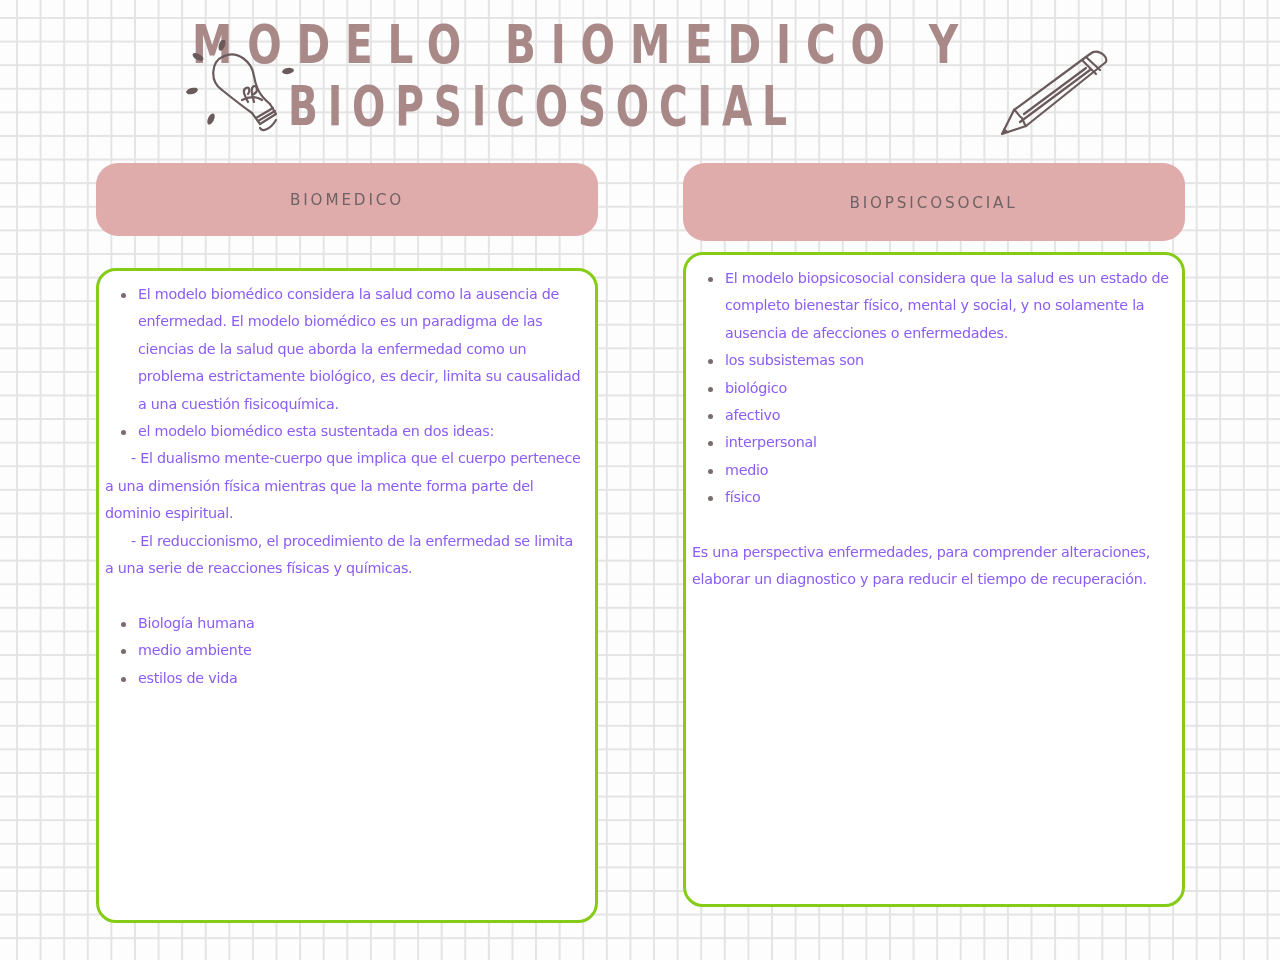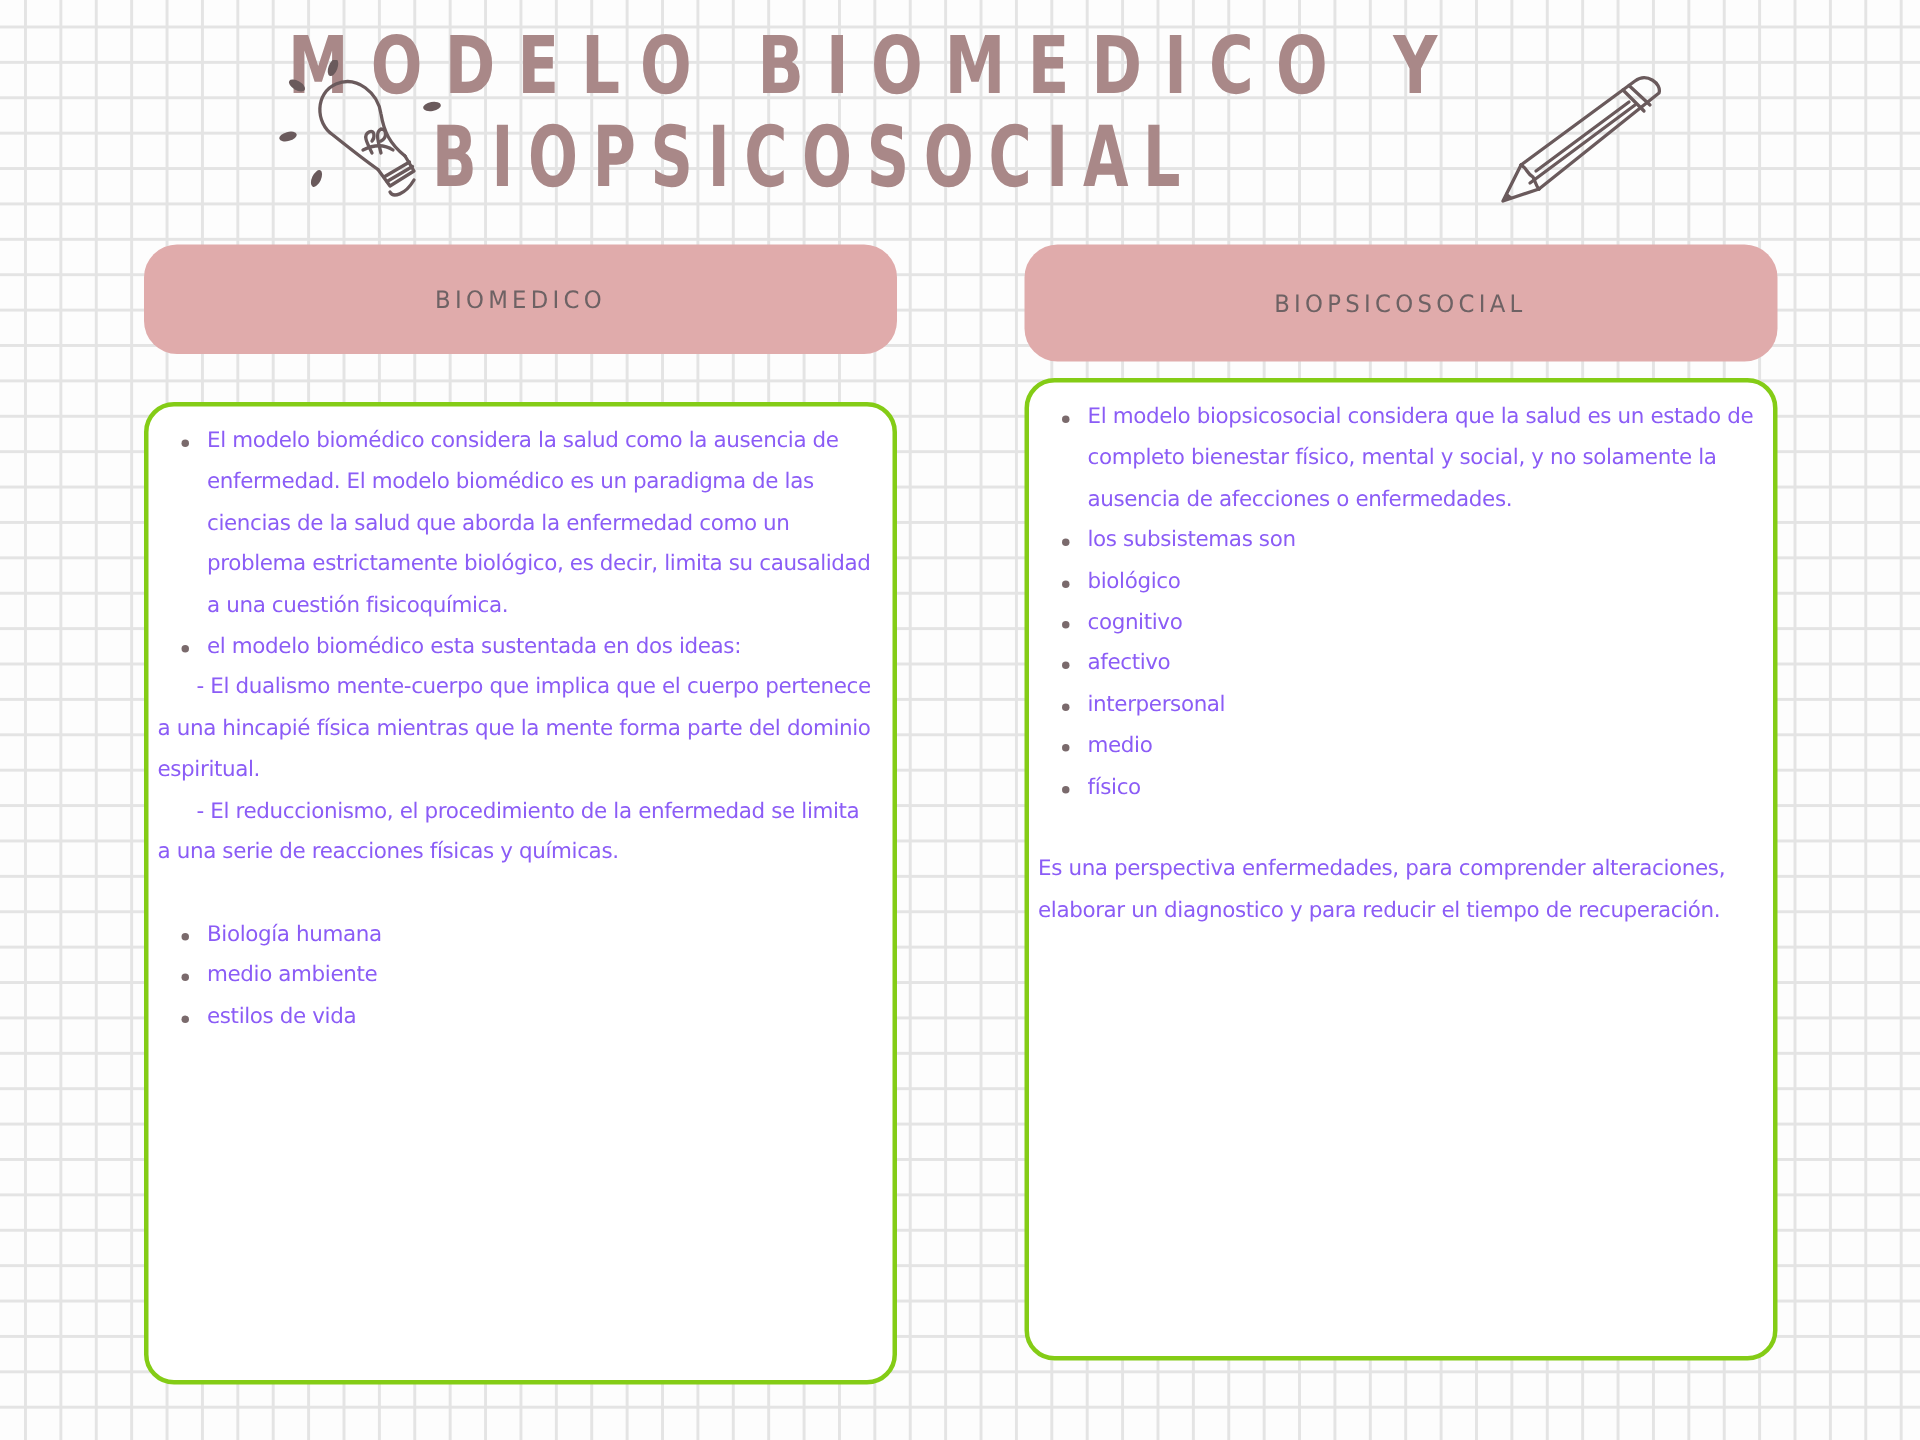--- a/index.html
+++ b/index.html
@@ -162,36 +162,35 @@
 </div>
 <div class="col-header header-right">
   <span>BIOPSICOSOCIAL</span>
 </div>
 
 <div class="content-box box-left tight">
   <ul>
     <li>El modelo biomédico considera la salud como la ausencia de enfermedad. El modelo biomédico es un paradigma de las ciencias de la salud que aborda la enfermedad como un problema estrictamente biológico, es decir, limita su causalidad a una cuestión fisicoquímica.</li>
     <li>el modelo biomédico esta sustentada en dos ideas:</li>
   </ul>
-  <p class="indent-line">- El dualismo mente-cuerpo que implica que el cuerpo pertenece a una hincapié física mientras que la mente forma parte del dominio espiritual.</p>
+  <p class="indent-line">- El dualismo mente-cuerpo que implica que el cuerpo pertenece a una dimensión física mientras que la mente forma parte del dominio espiritual.</p>
   <p class="indent-line">- El reduccionismo, el procedimiento de la enfermedad se limita a una serie de reacciones físicas y químicas.</p>
   <div class="spacer"></div>
   <ul>
     <li>Biología humana</li>
     <li>medio ambiente</li>
     <li>estilos de vida</li>
   </ul>
 </div>
 
 <div class="content-box box-right tight">
   <ul>
     <li>El modelo biopsicosocial considera que la salud es un estado de completo bienestar físico, mental y social, y no solamente la ausencia de afecciones o enfermedades.</li>
     <li>los subsistemas son</li>
     <li>biológico</li>
-    <li>cognitivo</li>
     <li>afectivo</li>
     <li>interpersonal</li>
     <li>medio</li>
     <li>físico</li>
   </ul>
   <div class="spacer"></div>
   <p>Es una perspectiva enfermedades, para comprender alteraciones, elaborar un diagnostico y para reducir el tiempo de recuperación.</p>
 </div>
 
 </body></html>

